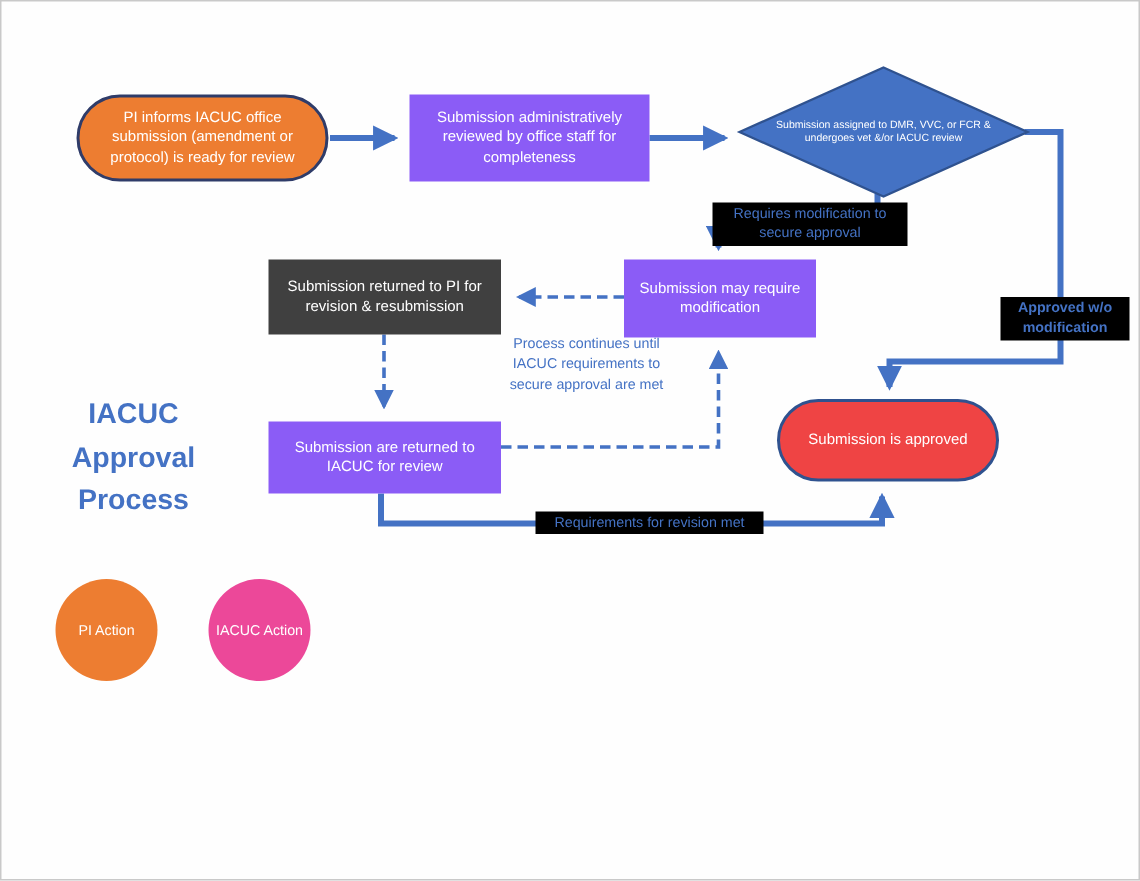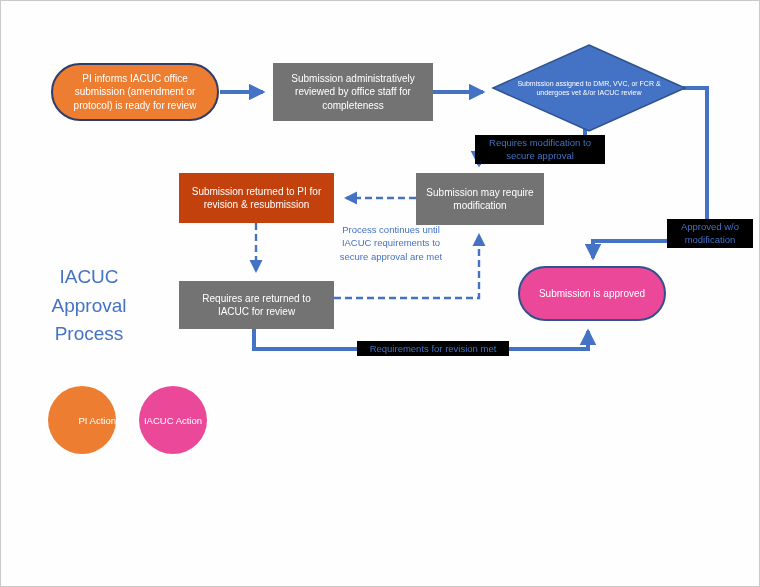--- a/index.html
+++ b/index.html
@@ -10,35 +10,35 @@
   }
   .layer{position:absolute;left:0;top:0;width:760px;height:587px;}
   .node{
     position:absolute;display:flex;align-items:center;justify-content:center;
     text-align:center;color:#ffffff;font-size:10px;line-height:1.35;
     box-sizing:border-box;padding:4px 10px;z-index:2;
   }
   .stadium-orange{
     background:#ED7D31;border:2px solid #2F3C69;border-radius:30px;
   }
-  .rect-blue{background:#737373;}
-  .rect-orange{background:#c2410c;}
+  .rect-blue{background:#8b5cf6;}
+  .rect-orange{background:#404040;}
   .stadium-blue{
-    background:#ec4899;border:2px solid #2F528F;border-radius:28px;
+    background:#ef4444;border:2px solid #2F528F;border-radius:28px;
   }
   .diamond-label{
     position:absolute;z-index:2;color:#ffffff;font-size:7px;line-height:1.3;
     text-align:center;
   }
   .flow-label{
     position:absolute;z-index:3;color:#4472C4;font-size:9.5px;line-height:1.4;
     text-align:center;background:#000000;padding:1px 2px;
   }
   .title{
-    position:absolute;z-index:2;color:#4472C4;font-size:19px;font-weight:normal;
+    position:absolute;z-index:2;color:#4472C4;font-size:19px;font-weight:bold;
     line-height:1.5;text-align:center;
   }
   .legend-circle{
     position:absolute;z-index:2;width:68px;height:68px;border-radius:50%;
     display:flex;align-items:center;justify-content:center;color:#ffffff;
     font-size:9.5px;text-align:center;
   }
   .legend-orange{background:#ED7D31;}
   .legend-blue{background:#ec4899;}
   svg{display:block;}
@@ -83,37 +83,37 @@
 
   <div class="node rect-blue" style="left:415px;top:172px;width:128px;height:52px;">
     <span>Submission may require modification</span>
   </div>
 
   <div class="node rect-orange" style="left:178px;top:172px;width:155px;height:50px;">
     <span>Submission returned to PI for revision &amp; resubmission</span>
   </div>
 
   <div class="node rect-blue" style="left:178px;top:280px;width:155px;height:48px;">
-    <span>Requires are returned to IACUC for review</span>
+    <span>Submission are returned to IACUC for review</span>
   </div>
 
   <div class="node stadium-blue" style="left:517px;top:265px;width:148px;height:55px;">
     <span>Submission is approved</span>
   </div>
 
   <div class="flow-label" style="left:474px;top:134px;width:126px;">Requires modification to secure approval</div>
 
-  <div class="flow-label" style="left:666px;top:218px;width:82px;">Approved w/o modification</div>
+  <div class="flow-label" style="left:666px;top:197px;width:82px;font-weight:bold;">Approved w/o modification</div>
 
   <div class="flow-label" style="left:331px;top:221px;width:114px;background:transparent;">Process continues until IACUC requirements to secure approval are met</div>
 
   <div class="flow-label" style="left:356px;top:340px;width:148px;">Requirements for revision met</div>
 
   <div class="title" style="left:28px;top:262px;width:120px;">IACUC Approval Process</div>
 
-  <div class="legend-circle legend-orange" style="left:47px;top:385px;justify-content:flex-end;">
+  <div class="legend-circle legend-orange" style="left:36px;top:385px;">
     <span>PI Action</span>
   </div>
   <div class="legend-circle legend-blue" style="left:138px;top:385px;">
     <span>IACUC Action</span>
   </div>
 
 </div>
 
 </body></html>

